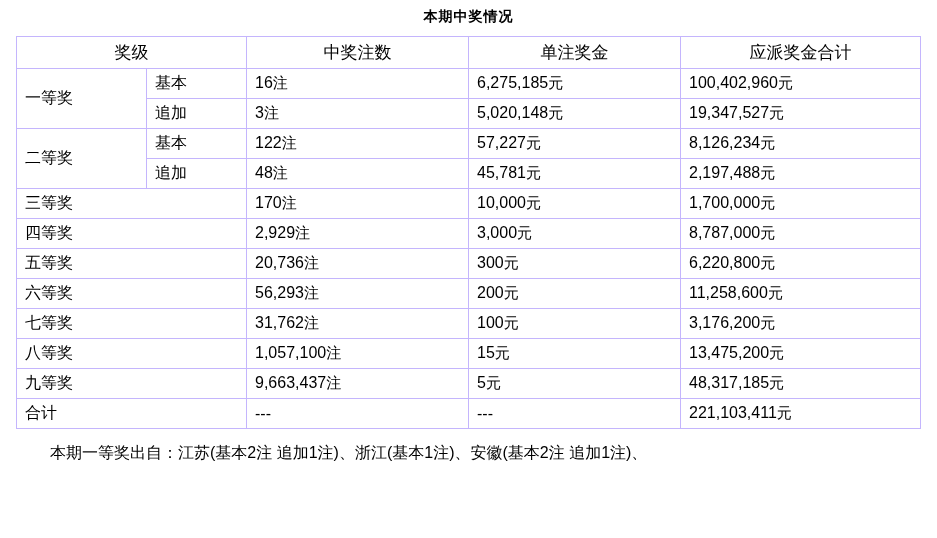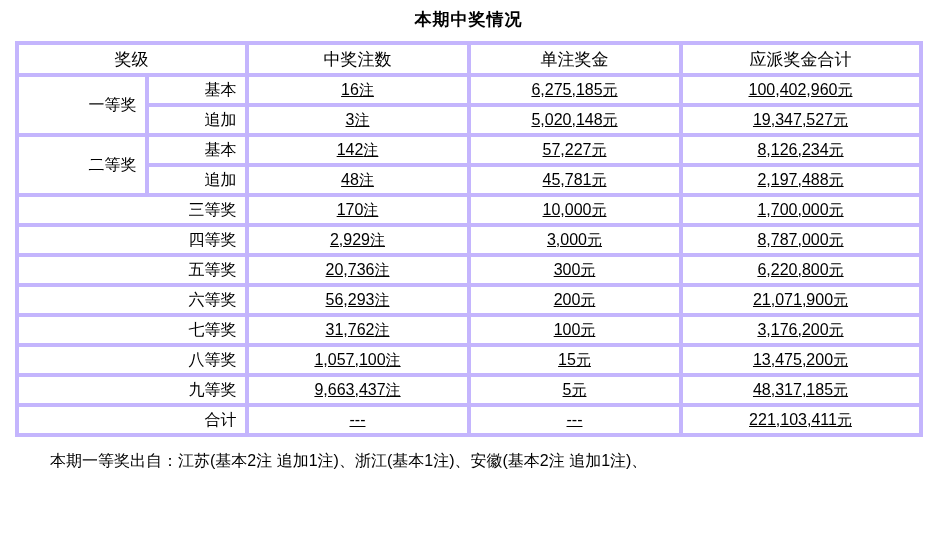--- a/index.html
+++ b/index.html
@@ -15,53 +15,53 @@
     overflow: hidden;
   }
   .page {
     position: relative;
     width: 937px;
     height: 538px;
     box-sizing: border-box;
   }
   .title {
     text-align: center;
-    font-size: 17px;
+    font-size: 14px;
     font-weight: bold;
     letter-spacing: 1px;
     padding-top: 8px;
     padding-bottom: 10px;
   }
   table.prize {
     border-collapse: collapse;
     width: 904px;
     margin: 0 auto;
     table-layout: fixed;
   }
   table.prize th, table.prize td {
-    border: 4px solid #c4b5fd;
+    border: 1px solid #c4b5fd;
     font-size: 16px;
     height: 30px;
     padding: 0 8px;
     box-sizing: border-box;
     font-weight: normal;
   }
   table.prize thead th {
     text-align: center;
     font-weight: normal;
     font-size: 17px;
     height: 32px;
   }
   .col-level   { width: 130px; }
   .col-sub     { width: 100px; }
   .col-count   { width: 222px; }
   .col-amount  { width: 212px; }
   .col-total   { width: 240px; }
-  .c-center { text-align: right; }
-  .c-right  { text-align: center; text-decoration: underline; }
+  .c-center { text-align: left; }
+  .c-right  { text-align: left; }
   .unit { font-size: 15px; }
   .footnote {
     margin: 10px 18px 0 18px;
     font-size: 16px;
     line-height: 1.75;
     text-indent: 0;
   }
   .footnote p { margin: 0; }
   .footnote .first { text-indent: 32px; margin-top: 8px; }
 </style>
@@ -101,21 +101,21 @@
       <tr>
         <td class="c-center">追加</td>
         <td class="c-right"><span>3</span><span class="unit">注</span></td>
         <td class="c-right"><span>5,020,148</span><span class="unit">元</span></td>
         <td class="c-right"><span>19,347,527</span><span class="unit">元</span></td>
       </tr>
 
       <tr>
         <td class="c-center" rowspan="2">二等奖</td>
         <td class="c-center">基本</td>
-        <td class="c-right"><span>142</span><span class="unit">注</span></td>
+        <td class="c-right"><span>122</span><span class="unit">注</span></td>
         <td class="c-right"><span>57,227</span><span class="unit">元</span></td>
         <td class="c-right"><span>8,126,234</span><span class="unit">元</span></td>
       </tr>
 
       <tr>
         <td class="c-center">追加</td>
         <td class="c-right"><span>48</span><span class="unit">注</span></td>
         <td class="c-right"><span>45,781</span><span class="unit">元</span></td>
         <td class="c-right"><span>2,197,488</span><span class="unit">元</span></td>
       </tr>
@@ -138,21 +138,21 @@
         <td class="c-center" colspan="2">五等奖</td>
         <td class="c-right"><span>20,736</span><span class="unit">注</span></td>
         <td class="c-right"><span>300</span><span class="unit">元</span></td>
         <td class="c-right"><span>6,220,800</span><span class="unit">元</span></td>
       </tr>
 
       <tr>
         <td class="c-center" colspan="2">六等奖</td>
         <td class="c-right"><span>56,293</span><span class="unit">注</span></td>
         <td class="c-right"><span>200</span><span class="unit">元</span></td>
-        <td class="c-right"><span>21,071,900</span><span class="unit">元</span></td>
+        <td class="c-right"><span>11,258,600</span><span class="unit">元</span></td>
       </tr>
 
       <tr>
         <td class="c-center" colspan="2">七等奖</td>
         <td class="c-right"><span>31,762</span><span class="unit">注</span></td>
         <td class="c-right"><span>100</span><span class="unit">元</span></td>
         <td class="c-right"><span>3,176,200</span><span class="unit">元</span></td>
       </tr>
 
       <tr>

